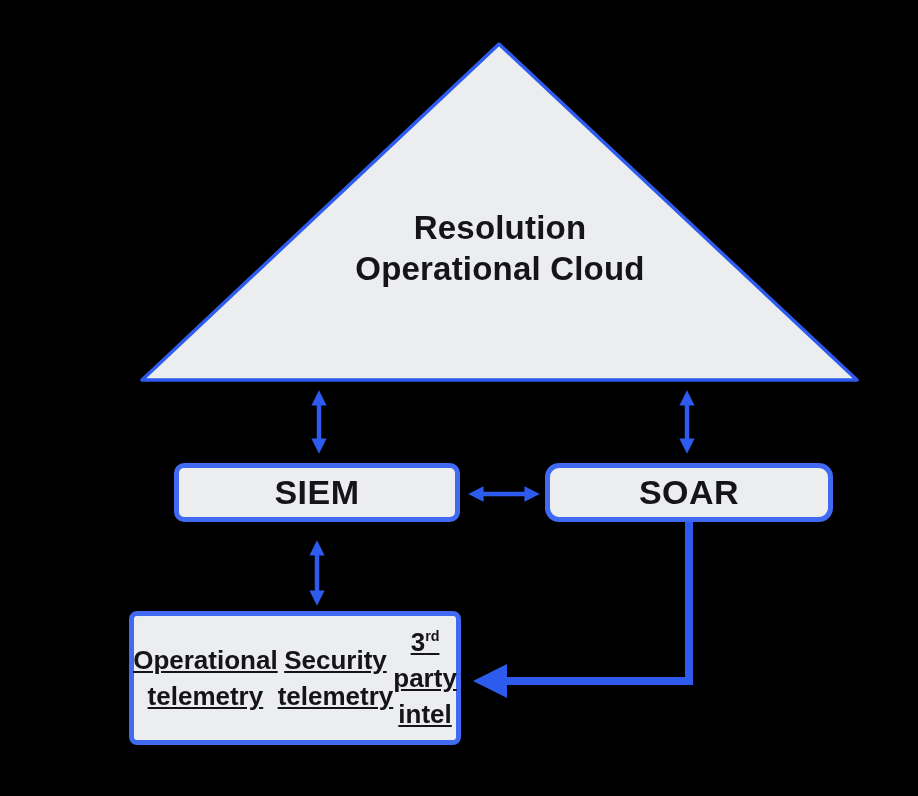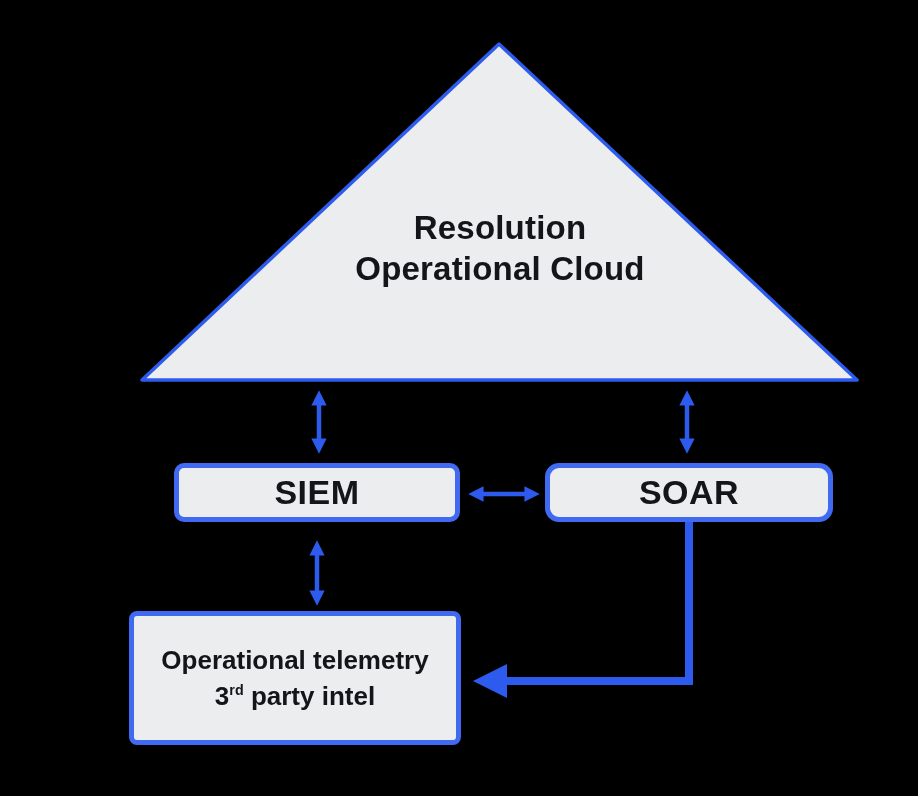--- a/index.html
+++ b/index.html
@@ -33,22 +33,22 @@
     background:var(--fill);
     border:5px solid var(--border);
     border-radius:10px;
     display:flex;align-items:center;justify-content:center;
     color:var(--text);font-weight:700;
   }
   .node-siem{left:174px;top:463px;width:286px;height:59px;font-size:34px;letter-spacing:0.5px;}
   .node-soar{left:545px;top:463px;width:288px;height:59px;font-size:34px;letter-spacing:0.5px;border-radius:14px;}
   .node-telemetry{
     left:129px;top:611px;width:332px;height:134px;
-    border-radius:8px;flex-direction:column;
-    font-size:26px;line-height:36px;text-align:center;
+    border-radius:8px;flex-direction:row;
+    font-size:26px;line-height:36px;text-align:center;text-decoration:underline;
   }
   .node-telemetry sup{font-size:0.55em;line-height:0;vertical-align:super;}
 </style>
 </head>
 <body>
 
 <div class="stage">
 
   <svg class="layer" viewBox="0 0 918 796" xmlns="http://www.w3.org/2000/svg">
     <defs>
@@ -89,19 +89,20 @@
   <div class="node node-siem">
     <span>SIEM</span>
   </div>
 
   <div class="node node-soar">
     <span>SOAR</span>
   </div>
 
   <div class="node node-telemetry">
     <div>Operational telemetry</div>
+    <div>Security telemetry</div>
     <div>
       <span>3</span><sup>rd</sup>
       <span>party intel</span>
     </div>
   </div>
 
 </div>
 
 </body></html>

